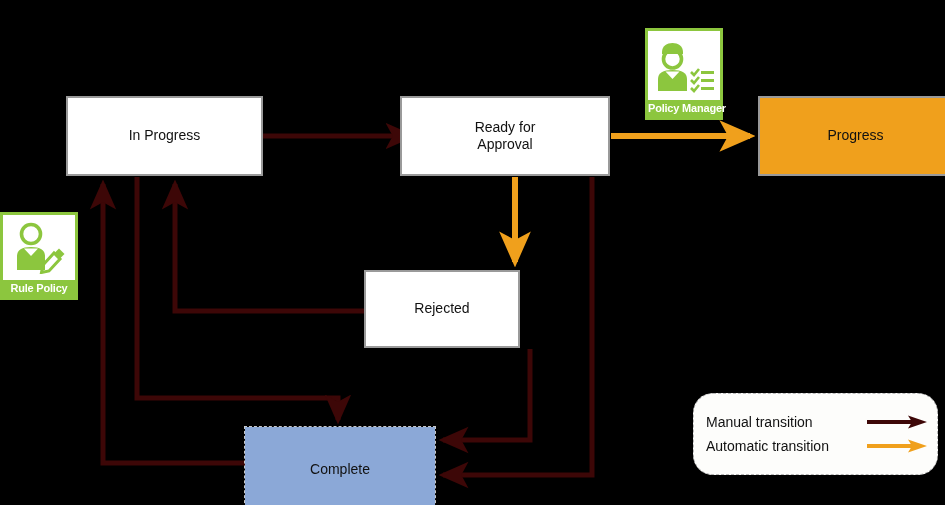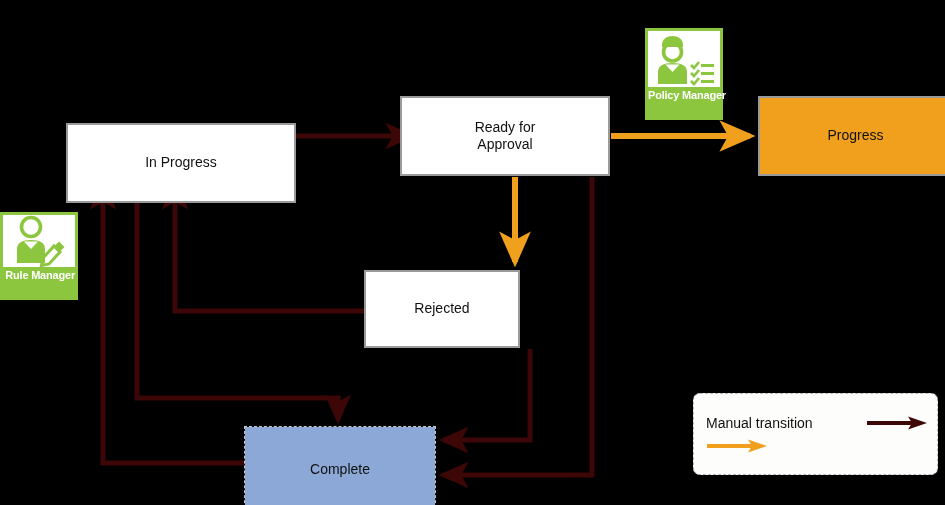--- a/index.html
+++ b/index.html
@@ -62,33 +62,33 @@
     background: #ffffff;
     flex: 1 1 auto;
     display: flex;
     align-items: center;
     justify-content: center;
   }
   .role-badge .role-name {
     color: #ffffff;
     font-size: 11px;
     font-weight: bold;
-    text-align: right;
-    padding: 2px 0 19px 0;
+    text-align: center;
+    padding: 2px 0 6px 0;
     white-space: nowrap;
     letter-spacing: -0.2px;
   }
 
   
   #legend {
     position: absolute;
     box-sizing: border-box;
     background: #fdfdfb;
     border: 1px dashed #b9b9b9;
-    border-radius: 7px;
+    border-radius: 20px;
     z-index: 8;
     padding: 9px 12px;
     display: flex;
     flex-direction: column;
     justify-content: center;
     gap: 8px;
   }
   .legend-row {
     display: flex;
     align-items: center;
@@ -128,21 +128,21 @@
 
     <path d="M 245 463 L 103 463 L 103 184" stroke="#3d0707" stroke-width="5" fill="none" marker-end="url(#arrow-dark)"></path>
 
     <path d="M 137 177 L 137 398 L 338 398 L 338 420" stroke="#3d0707" stroke-width="5" fill="none" marker-end="url(#arrow-dark)"></path>
 
     <path d="M 530 349 L 530 440 L 443 440" stroke="#3d0707" stroke-width="5" fill="none" marker-end="url(#arrow-dark)"></path>
 
     <path d="M 592 177 L 592 475 L 443 475" stroke="#3d0707" stroke-width="5" fill="none" marker-end="url(#arrow-dark)"></path>
   </svg>
 
-  <div class="state-box white" style="left:66px; top:96px; width:230px; height:80px;margin-top:27px;">
+  <div class="state-box white" style="left:66px; top:96px; width:197px; height:80px;">
     <span class="state-label">In Progress</span>
   </div>
 
   <div class="state-box white" style="left:400px; top:96px; width:210px; height:80px;">
     <span class="state-label">Ready for
 Approval</span>
   </div>
 
   <div class="state-box orange" style="left:758px; top:96px; width:195px; height:80px;">
     <span class="state-label">Progress</span>
@@ -159,21 +159,21 @@
   <div class="role-badge" style="left:0px; top:212px; width:78px; height:88px;">
     <div class="glyph-box">
       <svg width="58" height="52" viewBox="0 0 58 52">
         <circle cx="21" cy="12" r="9.5" fill="none" stroke="#8cc63e" stroke-width="3.6"></circle>
         <path d="M 7 48 L 7 34 C 7 28 12 25 21 25 C 30 25 35 28 35 34 L 35 48 Z" fill="#8cc63e"></path>
         <path d="M 14 26.5 L 21 34 L 28 26.5" fill="#ffffff"></path>
         <path d="M 33 43 L 44 31 L 50 37 L 39 49 L 31.5 50.5 Z" fill="none" stroke="#8cc63e" stroke-width="3"></path>
         <path d="M 44.5 31 L 49 26.5 L 54.5 32 L 50 36.5 Z" fill="#8cc63e"></path>
       </svg>
     </div>
-    <div class="role-name">Rule Manager</div>
+    <div class="role-name">Rule Policy</div>
   </div>
 
   <div class="role-badge" style="left:645px; top:28px; width:78px; height:92px;">
     <div class="glyph-box">
       <svg width="62" height="54" viewBox="0 0 62 54">
         <path d="M 9 13 C 9 7 14 4 19.5 4 C 25 4 30 7 30 13 L 30 15 L 9 15 Z" fill="#8cc63e"></path>
         <circle cx="19.5" cy="20" r="9" fill="none" stroke="#8cc63e" stroke-width="3.6"></circle>
         <path d="M 5 52 L 5 40 C 5 34 10 31 19.5 31 C 29 31 34 34 34 40 L 34 52 Z" fill="#8cc63e"></path>
         <path d="M 12.5 32.5 L 19.5 40 L 26.5 32.5" fill="#ffffff"></path>
         <path d="M 38 33 L 41 36 L 46 30" fill="none" stroke="#8cc63e" stroke-width="2.6"></path>
@@ -191,20 +191,21 @@
 
     <div class="legend-row">
       <span class="legend-text">Manual transition</span>
       <svg class="legend-arrow" width="62" height="14" viewBox="0 0 62 14">
         <path d="M 1 7 L 46 7" stroke="#3d0707" stroke-width="4" fill="none"></path>
         <path d="M 42 0.5 L 61 7 L 42 13.5 L 46 7 Z" fill="#3d0707"></path>
       </svg>
     </div>
 
     <div class="legend-row">
+      <span class="legend-text">Automatic transition</span>
       <svg class="legend-arrow" width="62" height="14" viewBox="0 0 62 14">
         <path d="M 1 7 L 46 7" stroke="#f0a01c" stroke-width="4" fill="none"></path>
         <path d="M 42 0.5 L 61 7 L 42 13.5 L 46 7 Z" fill="#f0a01c"></path>
       </svg>
     </div>
   </div>
 
 </div>
 
 </body></html>

